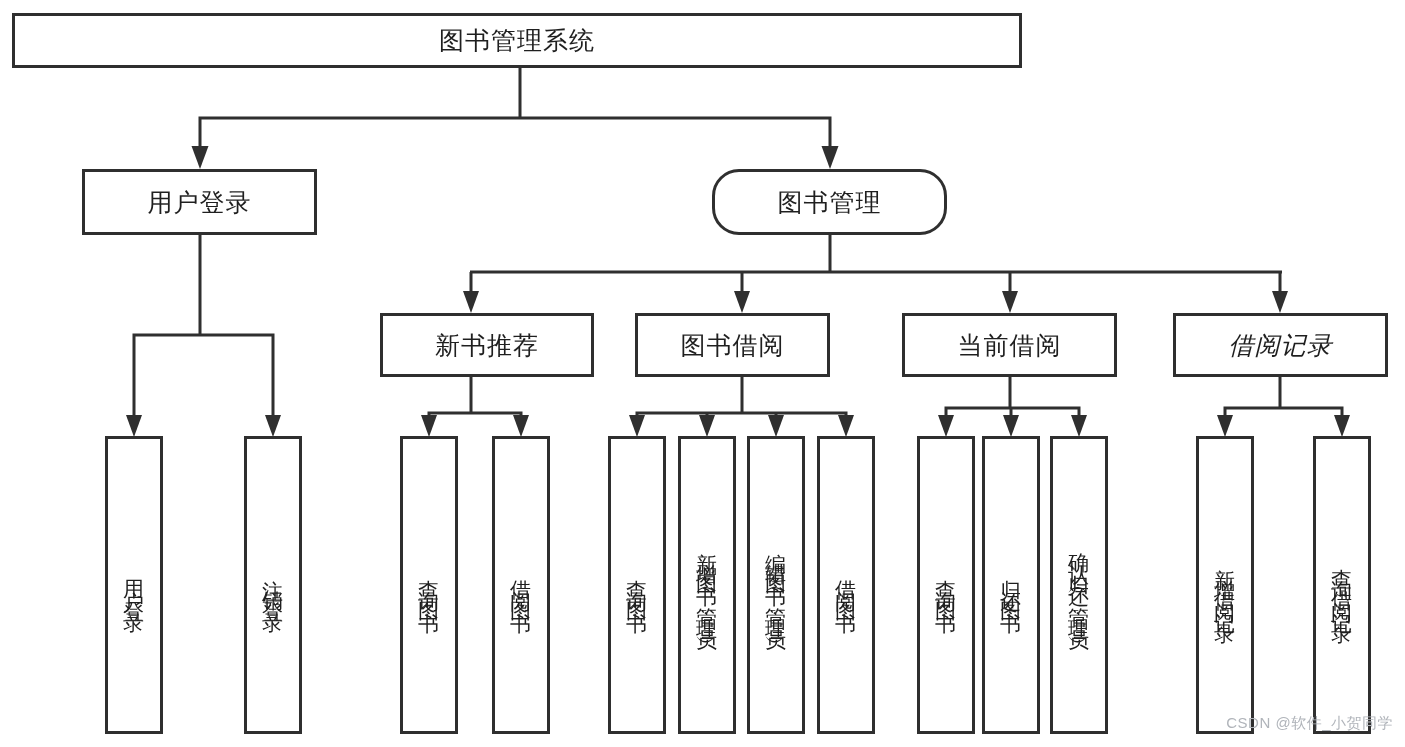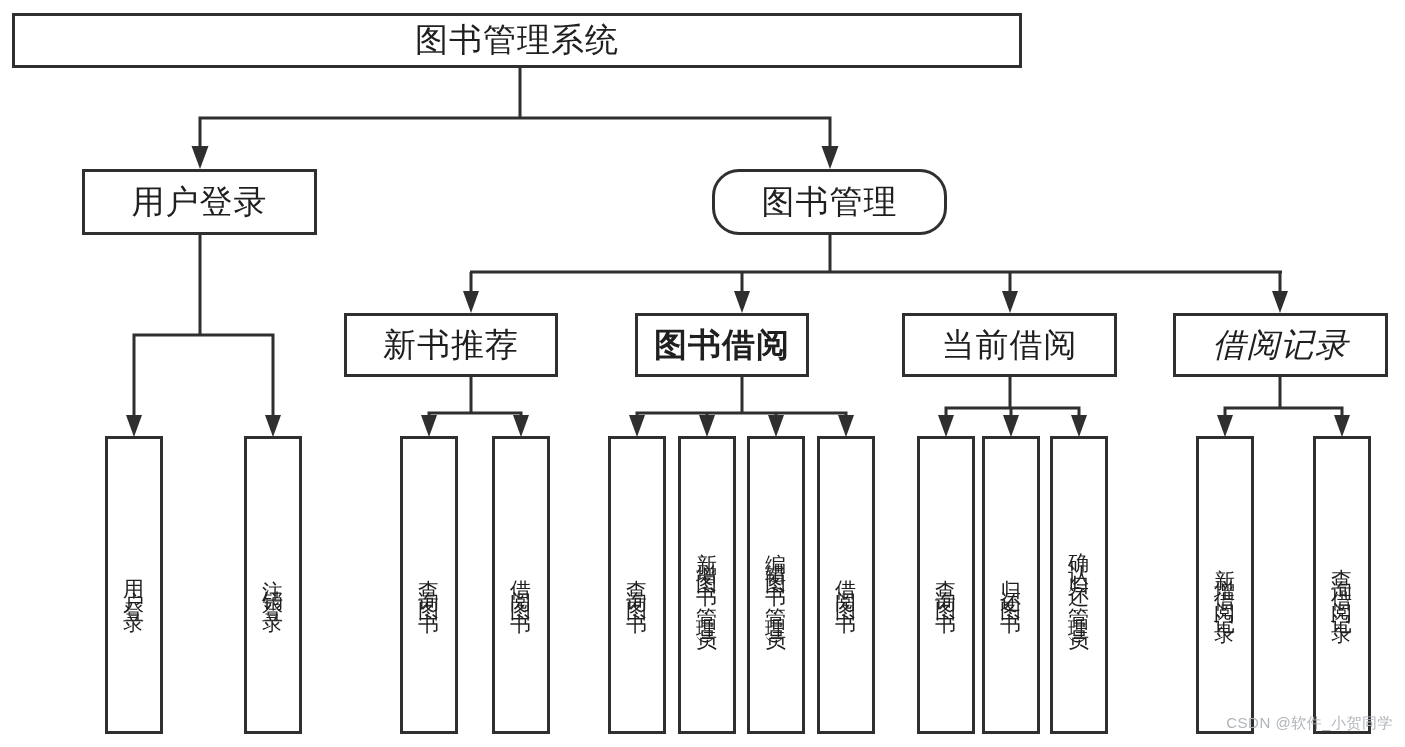--- a/index.html
+++ b/index.html
@@ -25,32 +25,32 @@
     position: absolute;
     box-sizing: border-box;
     background: #ffffff;
     border: 3px solid #2f2f2f;
     display: flex;
     align-items: center;
     justify-content: center;
     color: #1f1f1f;
   }
   .hlabel {
-    font-size: 33px;
+    font-size: 25px;
     letter-spacing: 1px;
     white-space: nowrap;
     color: #1f1f1f;
   }
   .root  { left: 12px;  top: 13px;  width: 1010px; height: 55px; }
   .lvl2  { top: 169px;  height: 66px; }
   .b-userlogin { left: 82px;  width: 235px; }
   .b-bookmgmt  { left: 712px; width: 235px; border-radius: 27px; }
   .lvl3  { top: 313px;  height: 64px; }
-  .b-newbooks  { left: 344px;  width: 214px; }
-  .b-borrow    { left: 635px;  width: 174px; font-weight: bold; }
+  .b-newbooks  { left: 380px;  width: 214px; }
+  .b-borrow    { left: 635px;  width: 195px; }
   .b-current   { left: 902px;  width: 215px; }
   .b-records   { left: 1173px; width: 215px; font-style: italic; }
   .leaf {
     top: 436px;
     height: 298px;
     width: 58px;
   }
   .vlabel {
     writing-mode: vertical-rl;
     text-orientation: mixed;

